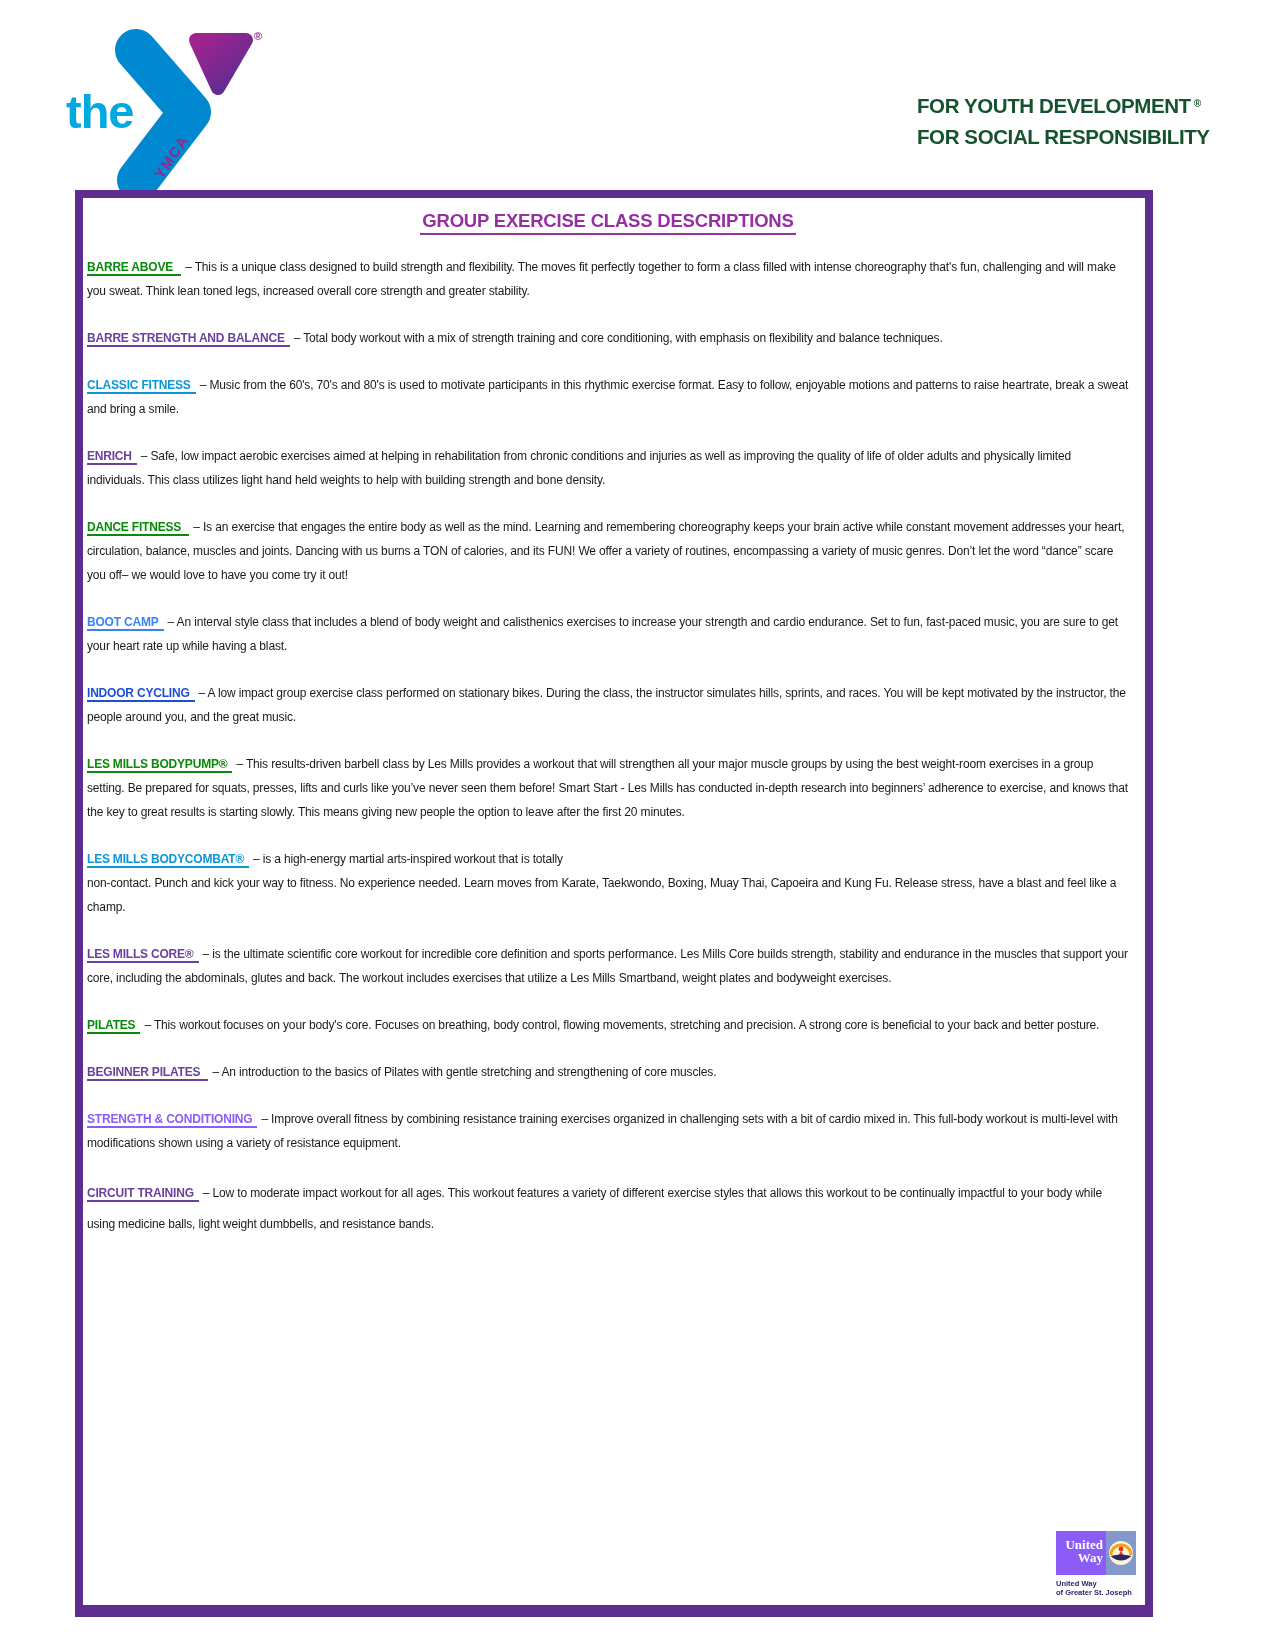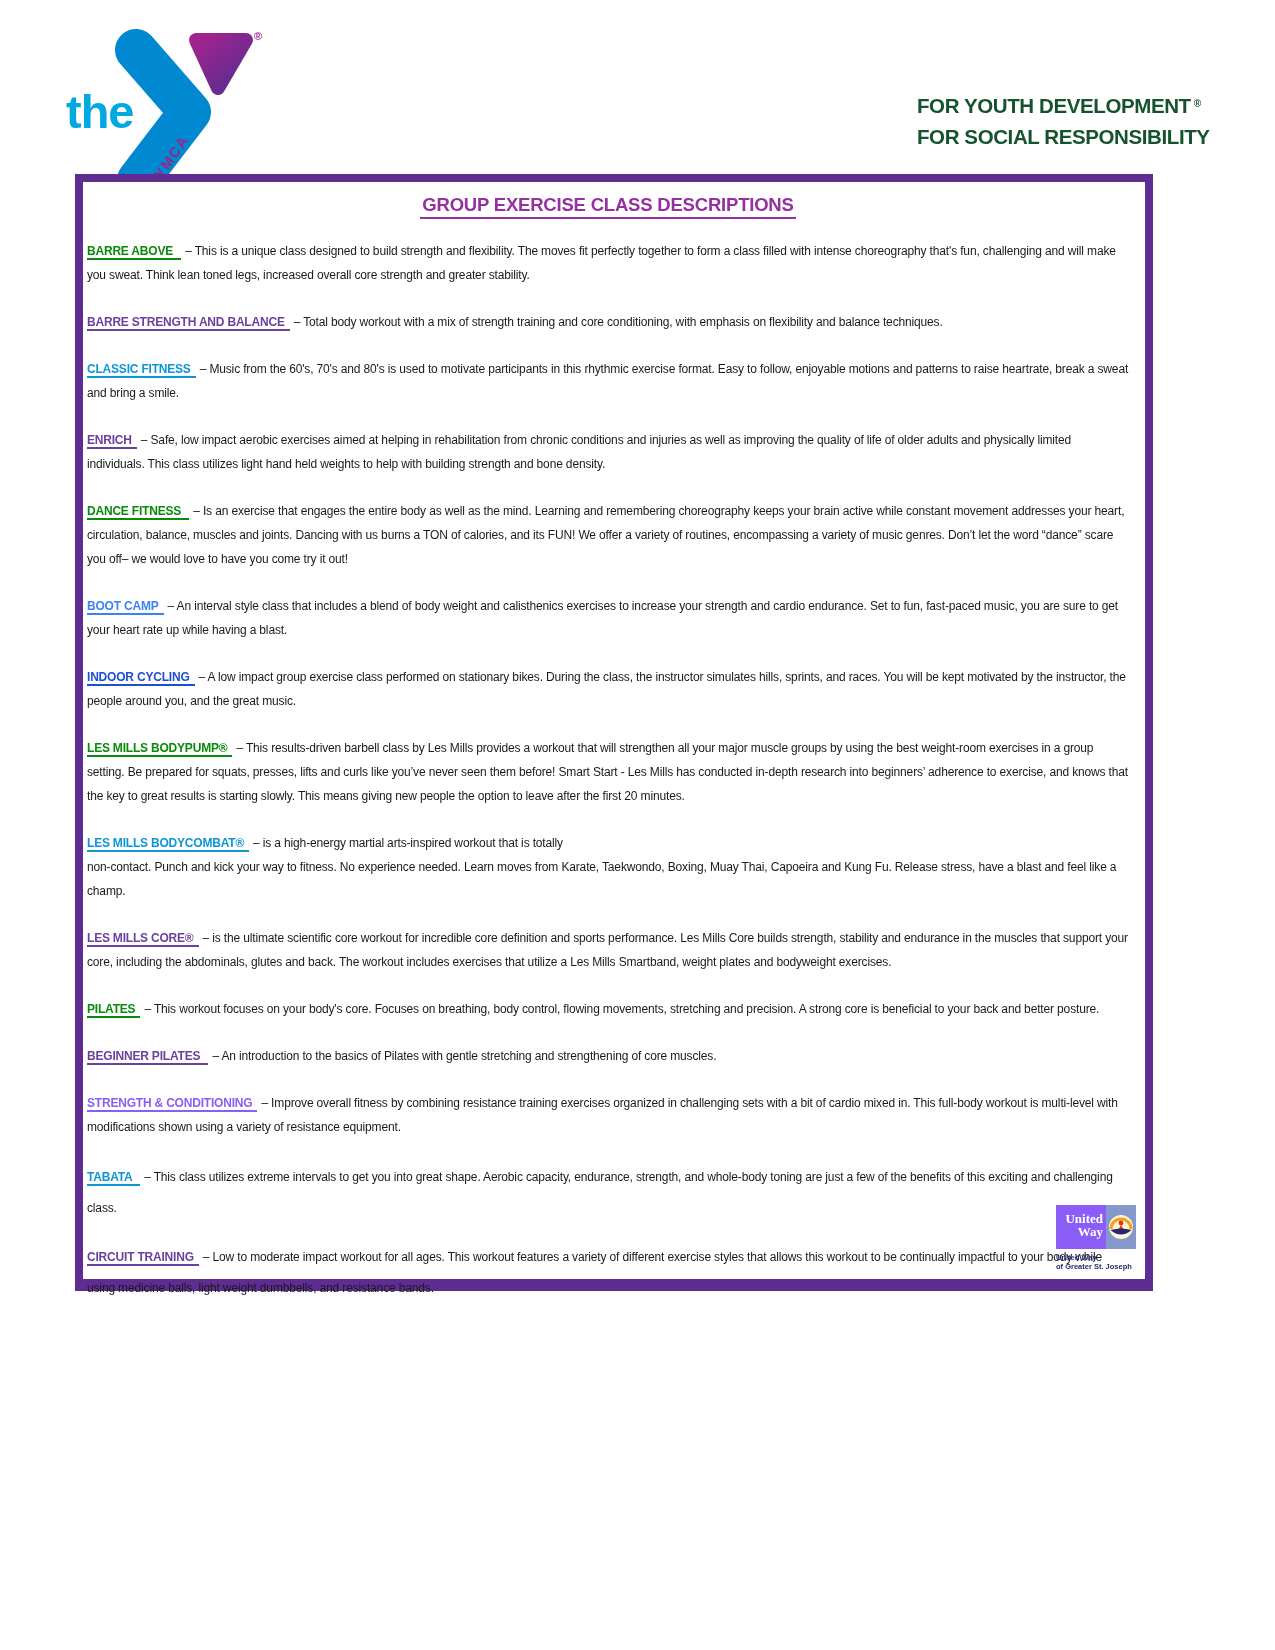--- a/index.html
+++ b/index.html
@@ -17,21 +17,21 @@
   }
   .taglines {
     position:absolute; left:917px; top:88px; text-align:left;
     font-weight:bold; font-size:20.5px; line-height:31px; color:#14532d;
     letter-spacing:-0.4px; white-space:nowrap;
   }
   .taglines sup { font-size:10px; vertical-align:6px; margin-left:3px; }
 
   
   .box {
-    position:absolute; left:75px; top:174px; width:1078px; height:1117px;
+    position:absolute; left:75px; top:190px; width:1078px; height:1427px;
     border:8px solid #5f2d91; border-bottom-width:12px; background:#fff;
   }
   .box-inner { padding:12px 16px 0 4px; }
   .doc-title-wrap { text-align:center; margin-bottom:20px; }
   .doc-title {
     display:inline-block; font-size:18.5px; font-weight:bold; color:#9530a0;
     border-bottom:2px solid #9530a0; letter-spacing:-0.2px; padding:0 2px 1px 2px;
   }
   .section { font-size:12px; line-height:24px; margin-bottom:23px; letter-spacing:-0.15px; }
   .section.loose { line-height:31px; margin-bottom:18px; }
@@ -136,23 +136,20 @@
   </p>
 
   <p class="section">
     <span class="head" style="color: rgb(107, 63, 160);">BEGINNER PILATES </span><span class="desc">– An introduction to the basics of Pilates with gentle stretching and strengthening of core muscles.</span>
   </p>
 
   <p class="section">
     <span class="head" style="color: #8b5cf6;">STRENGTH &amp; CONDITIONING</span><span class="desc">– Improve overall fitness by combining resistance training exercises organized in challenging sets with a bit of cardio mixed in. This full-body workout is multi-level with modifications shown using a variety of resistance equipment.</span>
   </p>
 
-  <p class="section loose">
-    <span class="head" style="color: rgb(13, 150, 214);">TABATA </span><span class="desc">– This class utilizes extreme intervals to get you into great shape. Aerobic capacity, endurance, strength, and whole-body toning are just a few of the benefits of this exciting and challenging class.</span>
-  </p>
 
   <p class="section loose">
     <span class="head" style="color: rgb(107, 63, 160);">CIRCUIT TRAINING</span><span class="desc">– Low to moderate impact workout for all ages. This workout features a variety of different exercise styles that allows this workout to be continually impactful to your body while using medicine balls, light weight dumbbells, and resistance bands.</span>
   </p>
 </div>
   </div>
 
   <div class="uw">
     <div class="uw-mark">
       <div class="uw-left">

